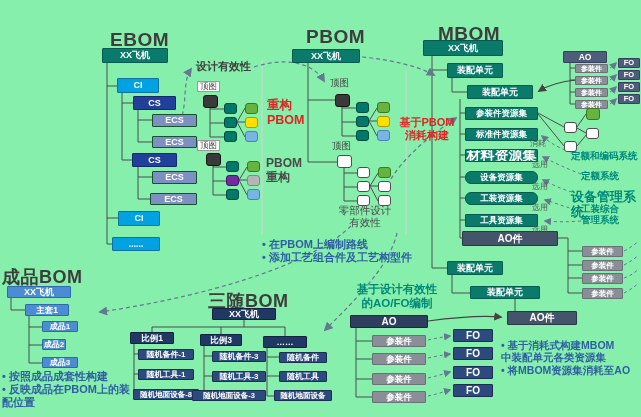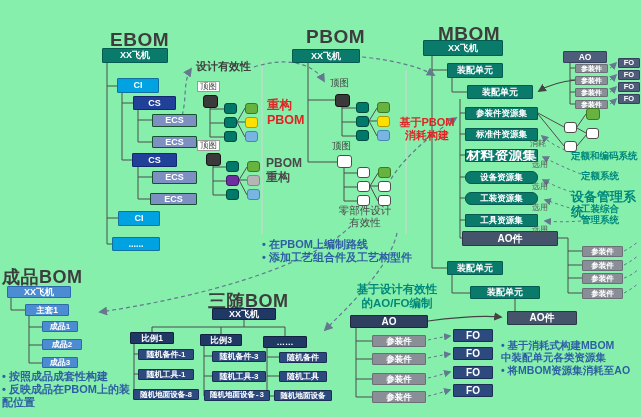--- a/index.html
+++ b/index.html
@@ -169,32 +169,32 @@
     <div class="box dknavy" style="left: 453px; top: 366px; width: 40px; height: 13px; font-size: 10px; line-height: 11px;">FO</div>
     <div class="box dknavy" style="left: 453px; top: 384px; width: 40px; height: 13px; font-size: 10px; line-height: 11px;">FO</div>
     <div class="box aonavy" style="left: 350px; top: 315px; width: 78px; height: 13px; font-size: 10px; line-height: 11px;">AO</div>
     <div class="box gray" style="left: 372px; top: 335px; width: 54px; height: 12px; font-size: 8.5px; line-height: 10px;">参装件</div>
     <div class="box gray" style="left: 372px; top: 353px; width: 54px; height: 12px; font-size: 8.5px; line-height: 10px;">参装件</div>
     <div class="box gray" style="left: 372px; top: 373px; width: 54px; height: 12px; font-size: 8.5px; line-height: 10px;">参装件</div>
     <div class="box gray" style="left: 372px; top: 391px; width: 54px; height: 12px; font-size: 8.5px; line-height: 10px;">参装件</div>
     <div class="box fblue" style="left: 7px; top: 286px; width: 64px; height: 12px; font-size: 9px; line-height: 10px;">XX飞机</div>
     <div class="box fblue" style="left: 25px; top: 304px; width: 44px; height: 12px; font-size: 8.5px; line-height: 10px;">主套1</div>
     <div class="box fblue" style="left: 42px; top: 321px; width: 36px; height: 11px; font-size: 8px; line-height: 9px;">成品1</div>
-    <div class="box fblue" style="left: 42px; top: 339px; width: 40px; height: 11px; font-size: 8px; line-height: 9px;">成品2</div>
+    <div class="box fblue" style="left: 42px; top: 339px; width: 24px; height: 11px; font-size: 8px; line-height: 9px;">成品2</div>
     <div class="box fblue" style="left: 42px; top: 357px; width: 36px; height: 11px; font-size: 8px; line-height: 9px;">成品3</div>
     <div class="box dknavy2" style="left: 212px; top: 308px; width: 64px; height: 12px; font-size: 9px; line-height: 10px;">XX飞机</div>
     <div class="box dknavy2" style="left: 130px; top: 332px; width: 44px; height: 12px; font-size: 8.5px; line-height: 10px;">比例1</div>
     <div class="box dknavy2" style="left: 200px; top: 334px; width: 42px; height: 12px; font-size: 8.5px; line-height: 10px;">比例3</div>
     <div class="box dknavy2" style="left: 263px; top: 336px; width: 44px; height: 12px; font-size: 8.5px; line-height: 10px;">……</div>
     <div class="box dknavy" style="left: 138px; top: 349px; width: 56px; height: 11px; font-size: 8px; line-height: 9px;">随机备件-1</div>
     <div class="box dknavy" style="left: 138px; top: 369px; width: 56px; height: 11px; font-size: 8px; line-height: 9px;">随机工具-1</div>
     <div class="box dknavy" style="left: 133px; top: 389px; width: 66px; height: 11px; font-size: 7.5px; line-height: 9px;">随机地面设备-8</div>
     <div class="box dknavy" style="left: 212px; top: 351px; width: 54px; height: 11px; font-size: 8px; line-height: 9px;">随机备件-3</div>
     <div class="box dknavy" style="left: 212px; top: 371px; width: 54px; height: 11px; font-size: 8px; line-height: 9px;">随机工具-3</div>
-    <div class="box dknavy" style="left: 204px; top: 390px; width: 66px; height: 11px; font-size: 7.5px; line-height: 9px; font-family: Liberation Mono, monospace;">随机地面设备-3</div>
+    <div class="box dknavy" style="left: 192px; top: 390px; width: 74px; height: 11px; font-size: 7.5px; line-height: 9px;">随机地面设备-3</div>
     <div class="box dknavy" style="left: 279px; top: 352px; width: 48px; height: 11px; font-size: 8px; line-height: 9px;">随机备件</div>
     <div class="box dknavy" style="left: 279px; top: 371px; width: 48px; height: 11px; font-size: 8px; line-height: 9px;">随机工具</div>
     <div class="box dknavy" style="left: 274px; top: 390px; width: 58px; height: 11px; font-size: 7.5px; line-height: 9px;">随机地面设备</div>
     <div class="note" style="left: 196px; top: 60px; font-size: 11px; color: rgb(63, 63, 63); font-weight: bold;">设计有效性</div>
     <div class="note tag" style="left: 197px; top: 81px; font-size: 8.5px; color: rgb(63, 63, 63);">顶图</div>
     <div class="note tag" style="left: 197px; top: 140px; font-size: 8.5px; color: rgb(63, 63, 63);">顶图</div>
     <div class="note" style="left: 330px; top: 77px; font-size: 9.5px; color: rgb(63, 63, 63);">顶图</div>
     <div class="note" style="left: 332px; top: 140px; font-size: 9.5px; color: rgb(63, 63, 63);">顶图</div>
     <div class="note" style="left: 267px; top: 98px; font-size: 12.5px; color: rgb(224, 36, 36); font-weight: bold;">重构
 PBOM</div>

